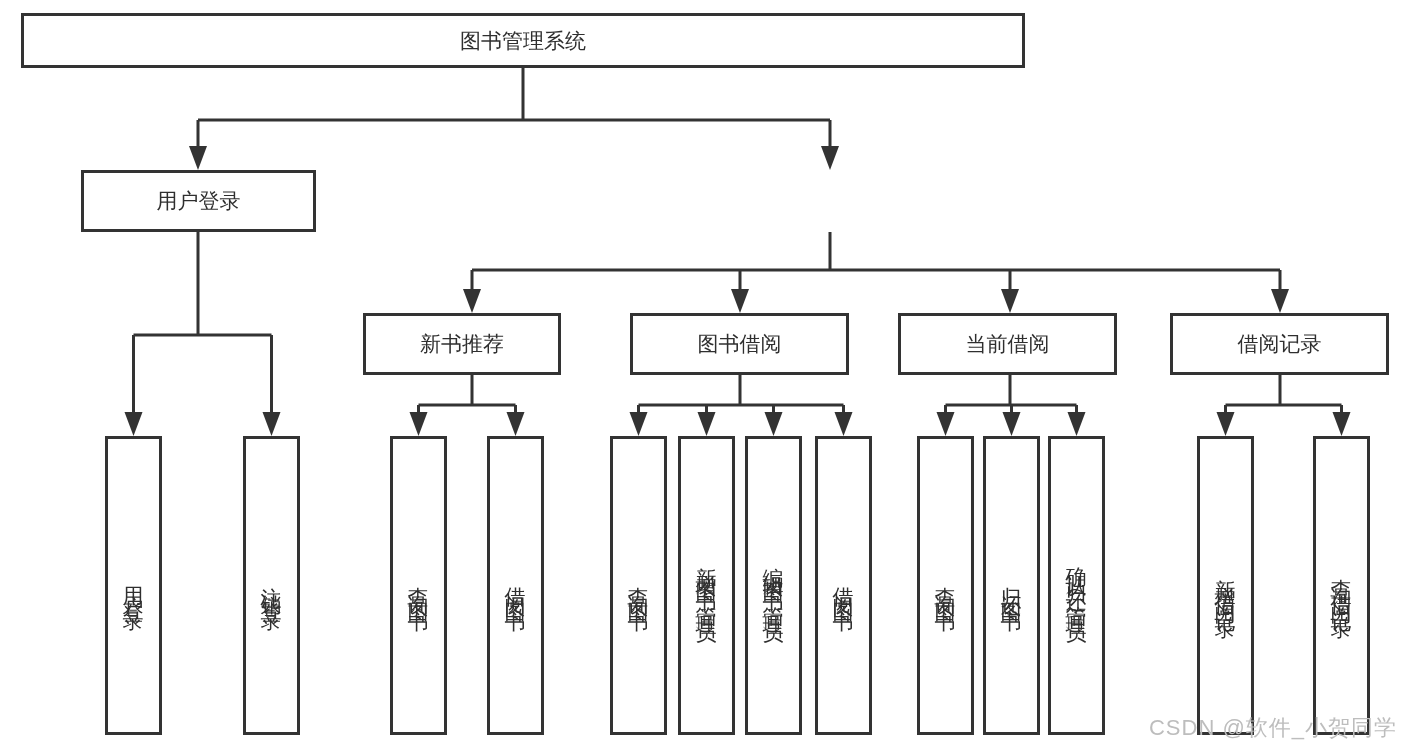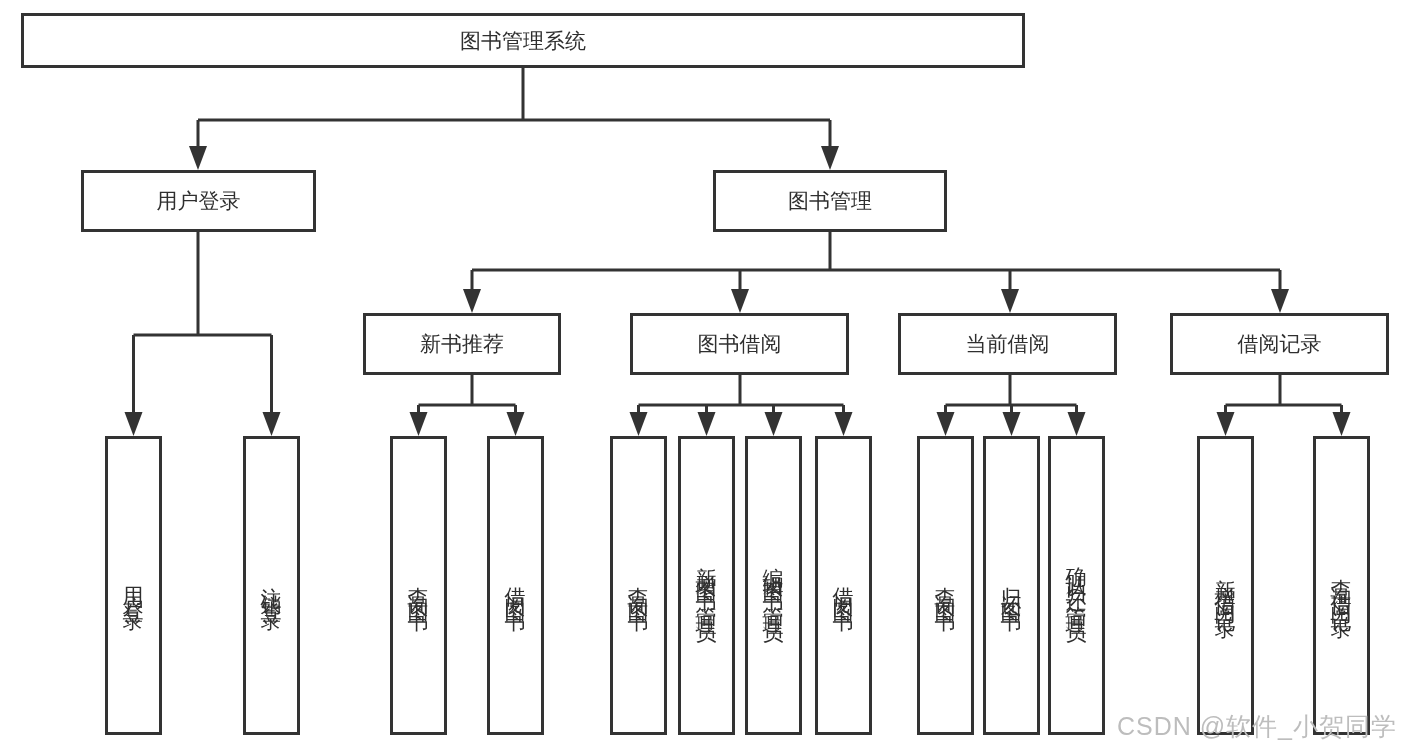--- a/index.html
+++ b/index.html
@@ -13,21 +13,21 @@
     border:3px solid #333333;color:#2f2f2f;
     display:flex;align-items:center;justify-content:center;
     font-size:21px;z-index:1;white-space:nowrap;
   }
   .v{
     writing-mode:vertical-rl;text-orientation:mixed;
     letter-spacing:8px;line-height:1;white-space:normal;
   }
   #watermark{
     position:absolute;right:8px;bottom:4px;z-index:2;
-    font-size:25px;color:#bdbdbd;letter-spacing:1px;
+    font-size:22px;color:#bdbdbd;letter-spacing:1px;
   }
 </style>
 </head>
 <body>
 
 <div id="canvas">
 
   <svg id="connectors" width="1405" height="747" viewBox="0 0 1405 747">
 
     <path d="M523 68 V120 M198 120 H830
@@ -64,21 +64,20 @@
       <polygon points="1002.5,412 1020.5,412 1011.5,436"></polygon>
       <polygon points="1067.5,412 1085.5,412 1076.5,436"></polygon>
       <polygon points="1216.5,412 1234.5,412 1225.5,436"></polygon>
       <polygon points="1332.5,412 1350.5,412 1341.5,436"></polygon>
     </g>
   </svg>
 
   <div class="box" style="left:21px;top:13px;width:1004px;height:55px">图书管理系统</div>
 
   <div class="box" style="left:81px;top:170px;width:235px;height:62px">用户登录</div>
-  <div class="box" style="left:713px;top:170px;width:234px;height:62px">图书管理</div>
 
   <div class="box" style="left:363px;top:313px;width:198px;height:62px">新书推荐</div>
   <div class="box" style="left:898px;top:313px;width:219px;height:62px">当前借阅</div>
   <div class="box" style="left:630px;top:313px;width:219px;height:62px">图书借阅</div>
   <div class="box" style="left:1170px;top:313px;width:219px;height:62px">借阅记录</div>
 
   <div class="box v" style="left:105px;top:436px;width:57px;height:299px">用户登录</div>
   <div class="box v" style="left:243px;top:436px;width:57px;height:299px">注销登录</div>
 
   <div class="box v" style="left:390px;top:436px;width:57px;height:299px">查询图书</div>

